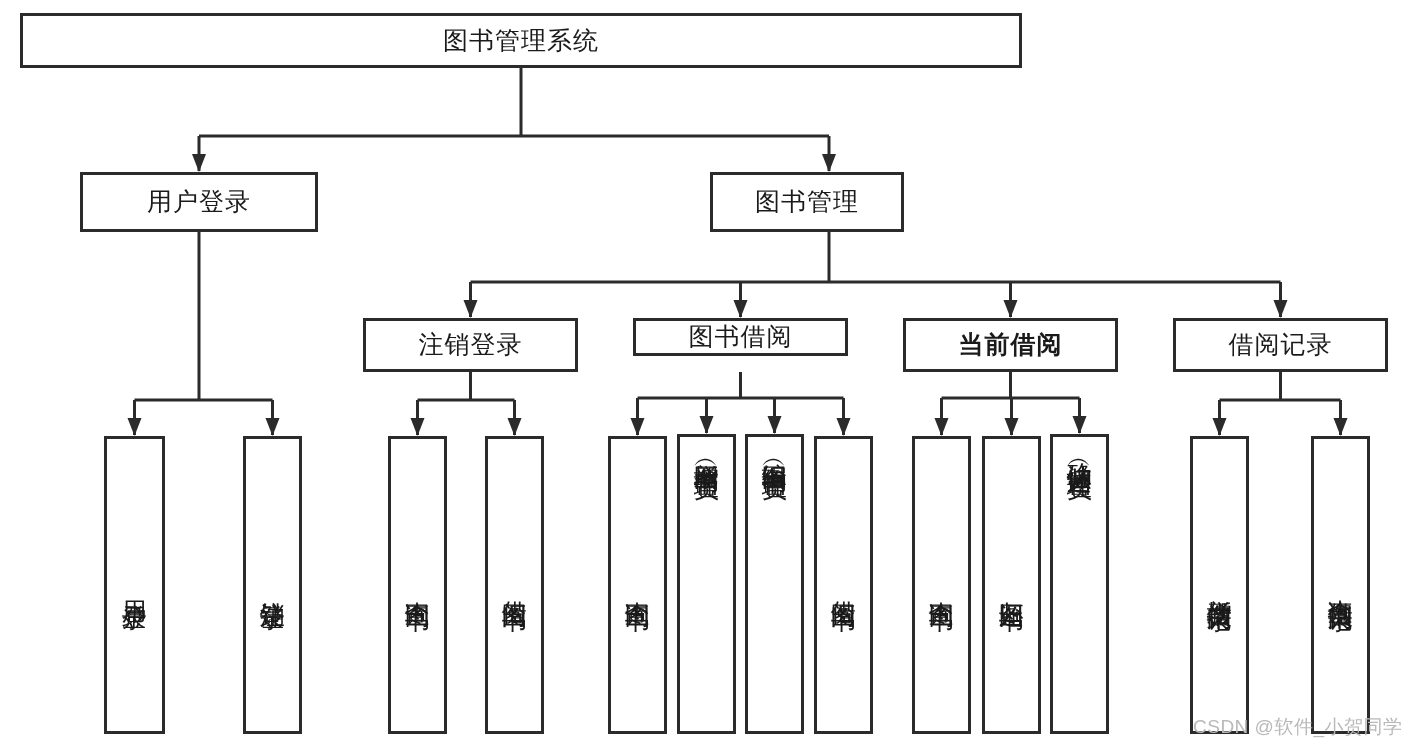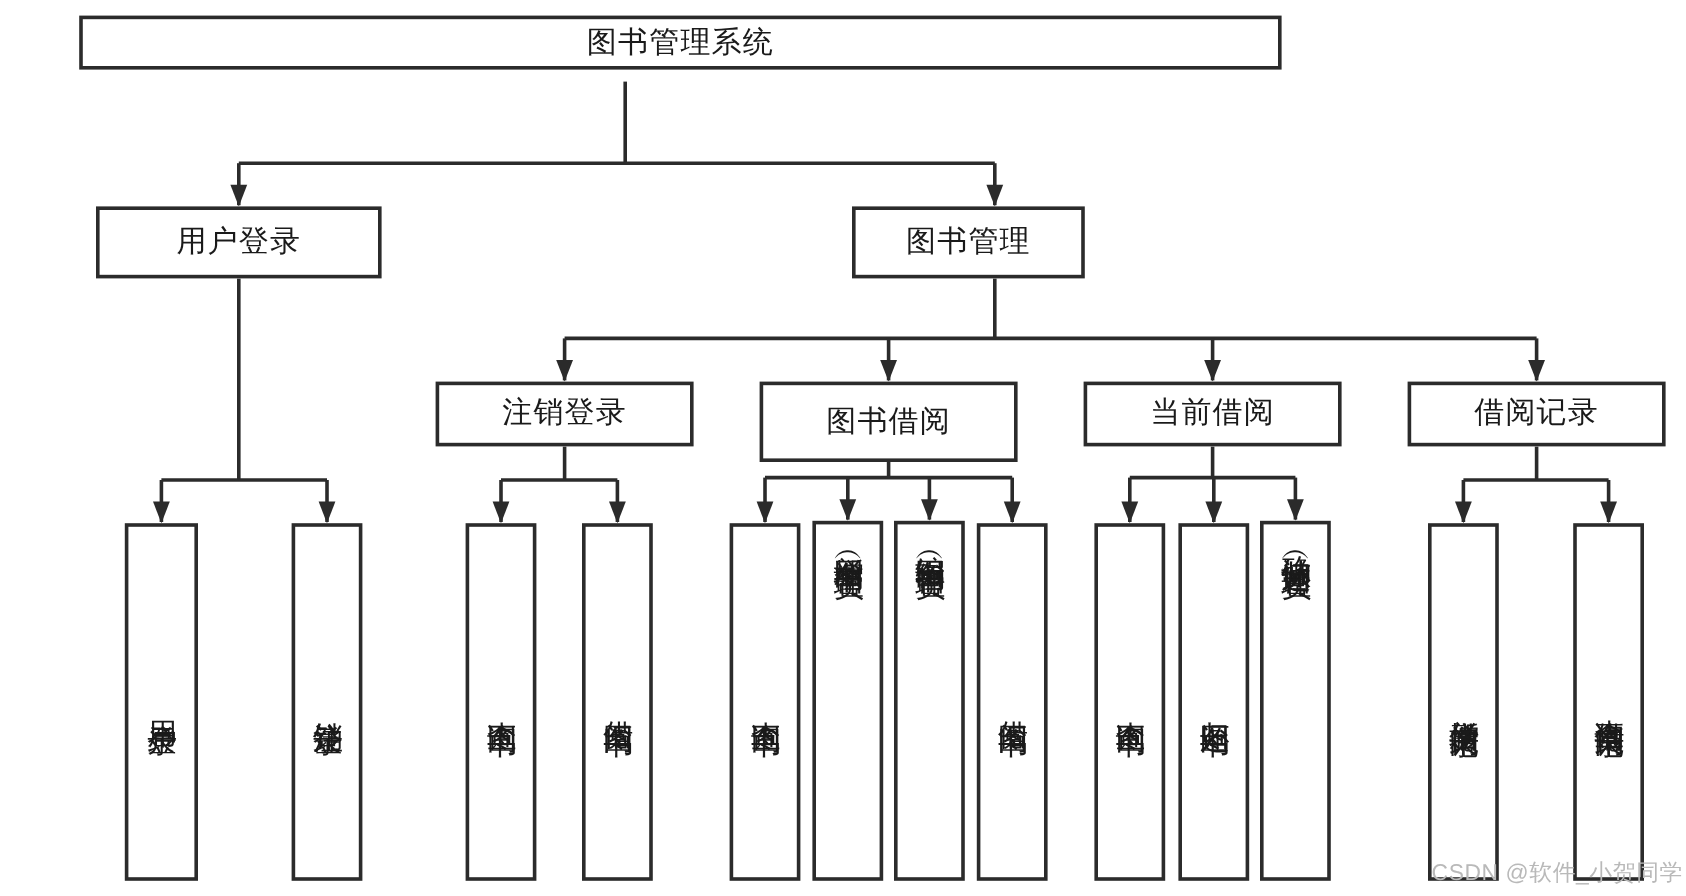--- a/index.html
+++ b/index.html
@@ -121,36 +121,36 @@
       <line x1="1079.5" y1="398" x2="1079.5" y2="433" stroke="#2b2b2b" stroke-width="3"></line>
       <polygon points="1072.5,416 1086.5,416 1079.5,434" fill="#2b2b2b"></polygon>
       <line x1="1280.5" y1="372" x2="1280.5" y2="400" stroke="#2b2b2b" stroke-width="3"></line>
       <line x1="1219.5" y1="400" x2="1340.5" y2="400" stroke="#2b2b2b" stroke-width="3"></line>
       <line x1="1219.5" y1="400" x2="1219.5" y2="435" stroke="#2b2b2b" stroke-width="3"></line>
       <polygon points="1212.5,418 1226.5,418 1219.5,436" fill="#2b2b2b"></polygon>
       <line x1="1340.5" y1="400" x2="1340.5" y2="435" stroke="#2b2b2b" stroke-width="3"></line>
       <polygon points="1333.5,418 1347.5,418 1340.5,436" fill="#2b2b2b"></polygon>
     </svg>
   <div id="nodes">
-      <div class="node horiz" style="left: 20px; top: 13px; width: 1002px; height: 45px; margin-left: 46px;">
+      <div class="node horiz" style="left: 20px; top: 13px; width: 1002px; height: 55px;">
         <span class="label">图书管理系统</span>
       </div>
       <div class="node horiz" style="left: 80px; top: 172px; width: 238px; height: 60px;">
         <span class="label">用户登录</span>
       </div>
       <div class="node horiz" style="left: 710px; top: 172px; width: 194px; height: 60px;">
         <span class="label">图书管理</span>
       </div>
       <div class="node horiz" style="left: 363px; top: 318px; width: 215px; height: 54px;">
         <span class="label">注销登录</span>
       </div>
-      <div class="node horiz" style="left: 633px; top: 318px; width: 215px; height: 67px;">
+      <div class="node horiz" style="left: 633px; top: 318px; width: 215px; height: 38px;">
         <span class="label">图书借阅</span>
       </div>
-      <div class="node horiz" style="left: 903px; top: 318px; width: 215px; height: 54px;">
+      <div class="node horiz" style="left: 903px; top: 318px; width: 215px; height: 54px; font-weight: bold;">
         <span class="label">当前借阅</span>
       </div>
       <div class="node horiz" style="left: 1173px; top: 318px; width: 215px; height: 54px;">
         <span class="label">借阅记录</span>
       </div>
       <div class="node vert center" style="left: 104px; top: 436px; width: 61px; height: 298px;">
         <span class="label">用户登录</span>
       </div>
       <div class="node vert center" style="left: 243px; top: 436px; width: 59px; height: 298px;">
         <span class="label">注销登录</span>

